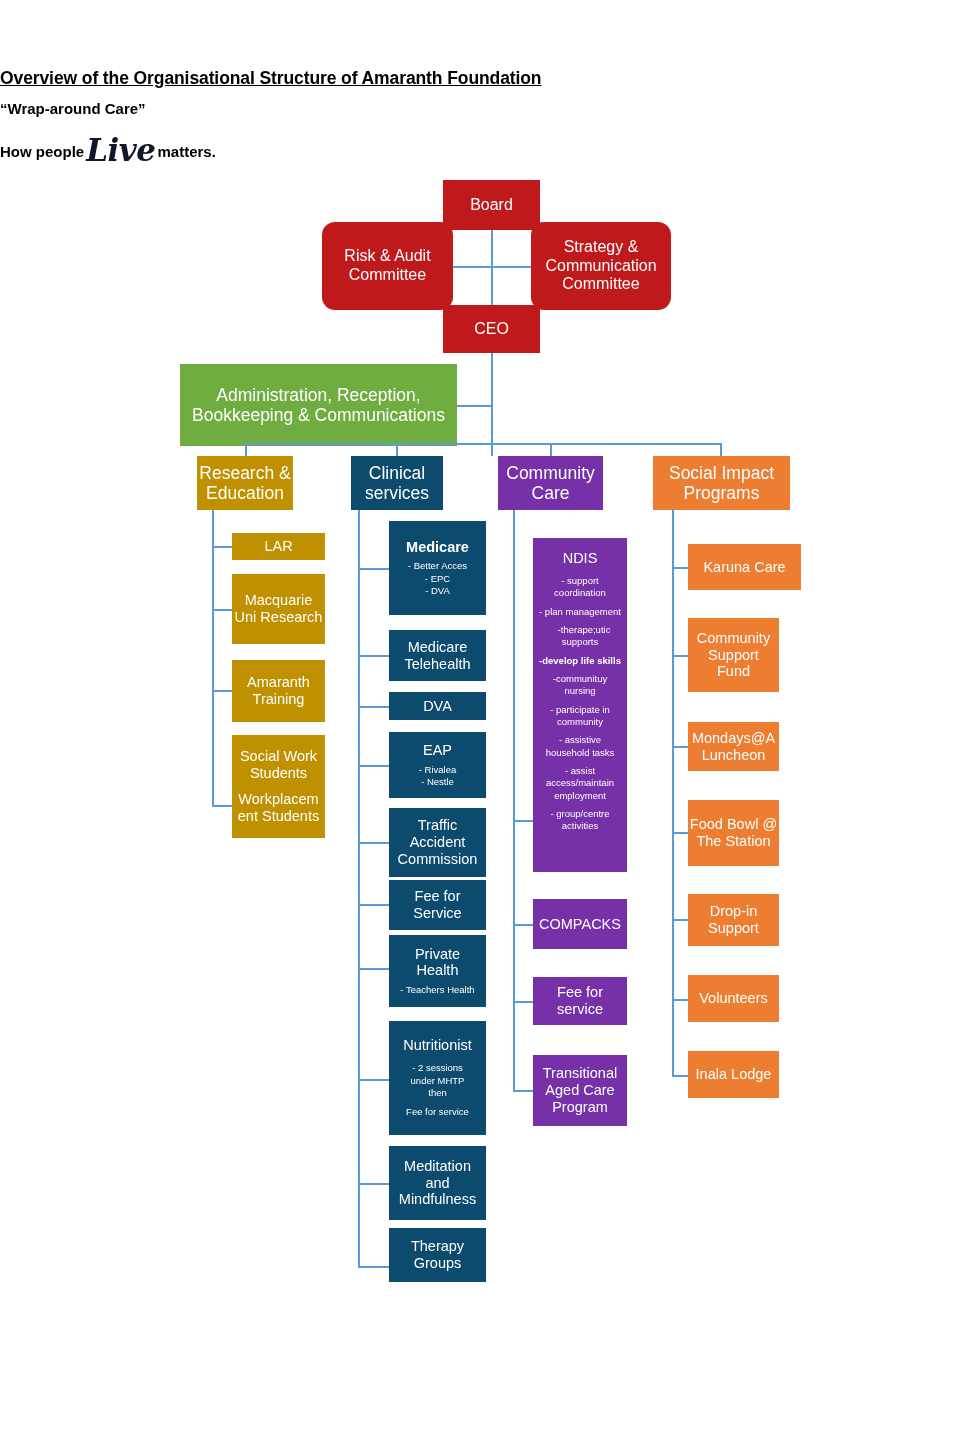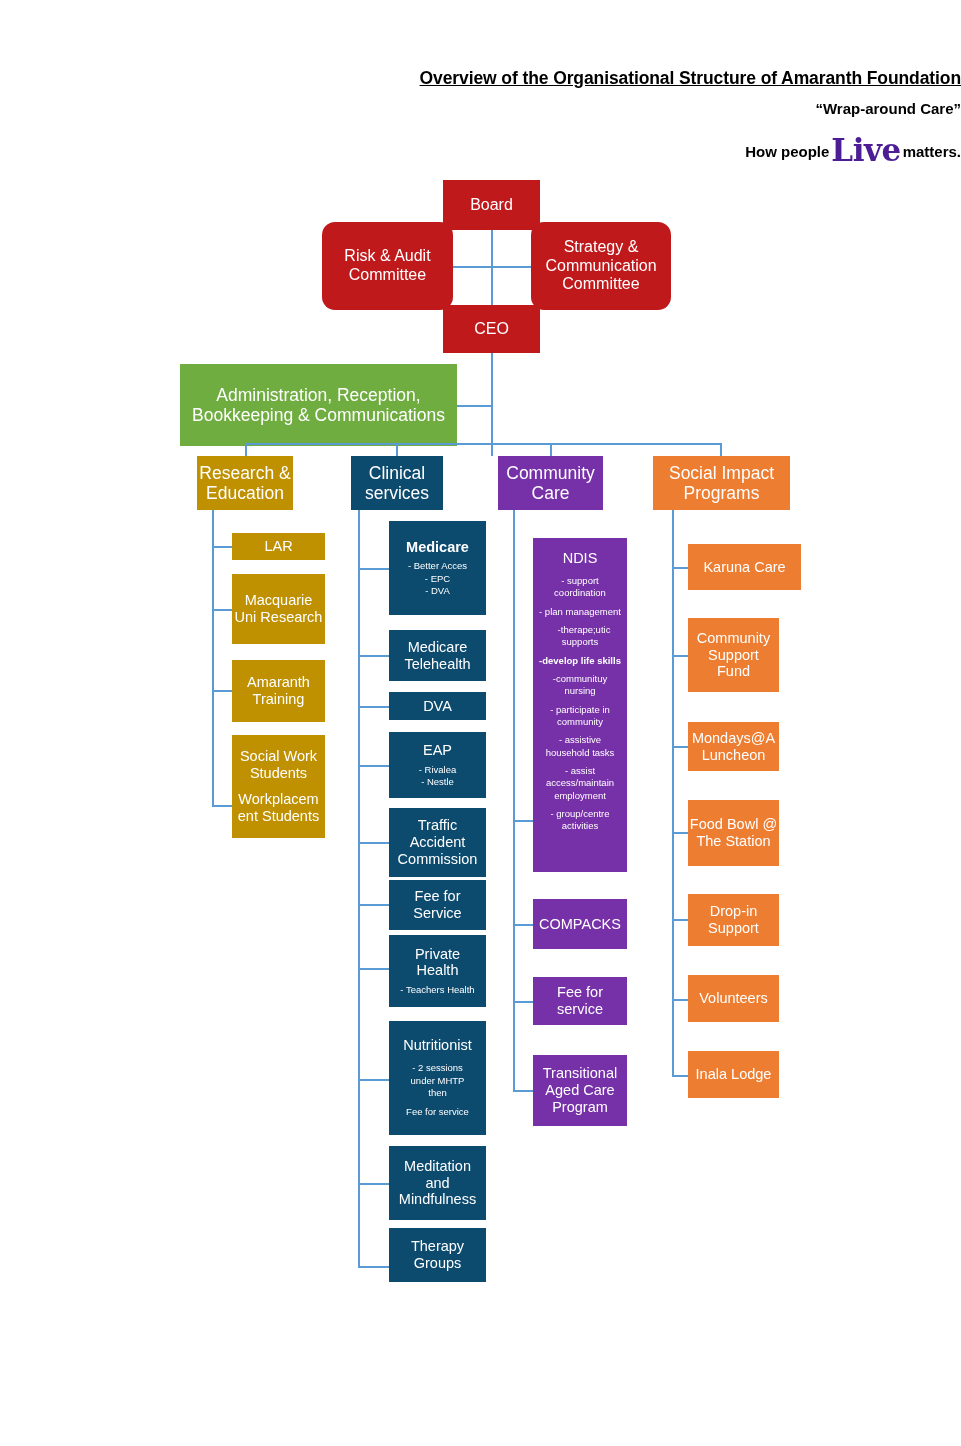--- a/index.html
+++ b/index.html
@@ -19,21 +19,21 @@
     background: #ffffff;
     overflow: hidden;
   }
 
   
   #heading {
     position: absolute;
     left: 0;
     top: 68px;
     width: 961px;
-    text-align: right;
+    text-align: left;
   }
   #title {
     font-size: 17.5px;
     font-weight: bold;
     text-decoration: underline;
     letter-spacing: -0.1px;
     white-space: nowrap;
   }
   #subtitle {
     margin-top: 11px;
@@ -41,23 +41,24 @@
     font-weight: bold;
   }
   #tagline {
     margin-top: 11px;
     font-size: 15px;
     font-weight: bold;
     white-space: nowrap;
   }
   #tagline .live-word {
     font-family: "DejaVu Serif", serif;
+    font-style: italic;
     font-weight: bold;
     font-size: 31px;
-    color: #4c1d95;
+    color: #0f172a;
     letter-spacing: -0.5px;
     padding: 0 2px;
     position: relative;
     top: 4px;
   }
 
   
   .ln {
     position: absolute;
     background: #5b9bd5;

